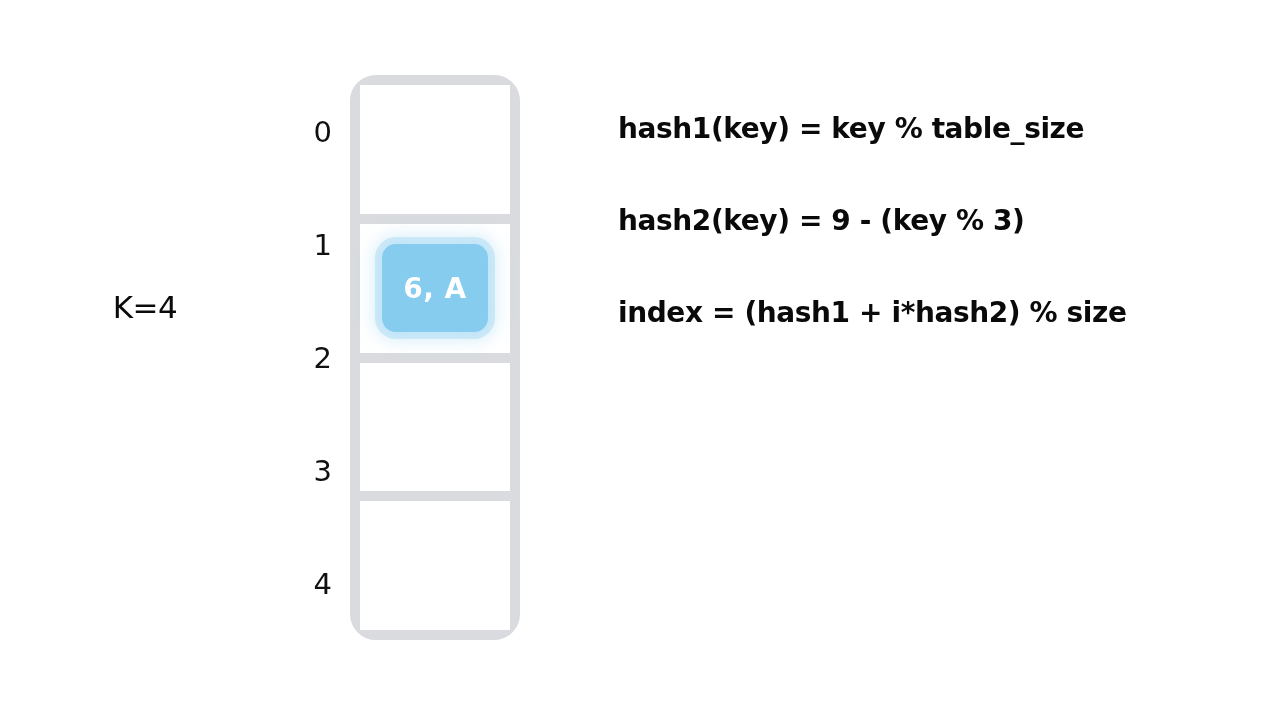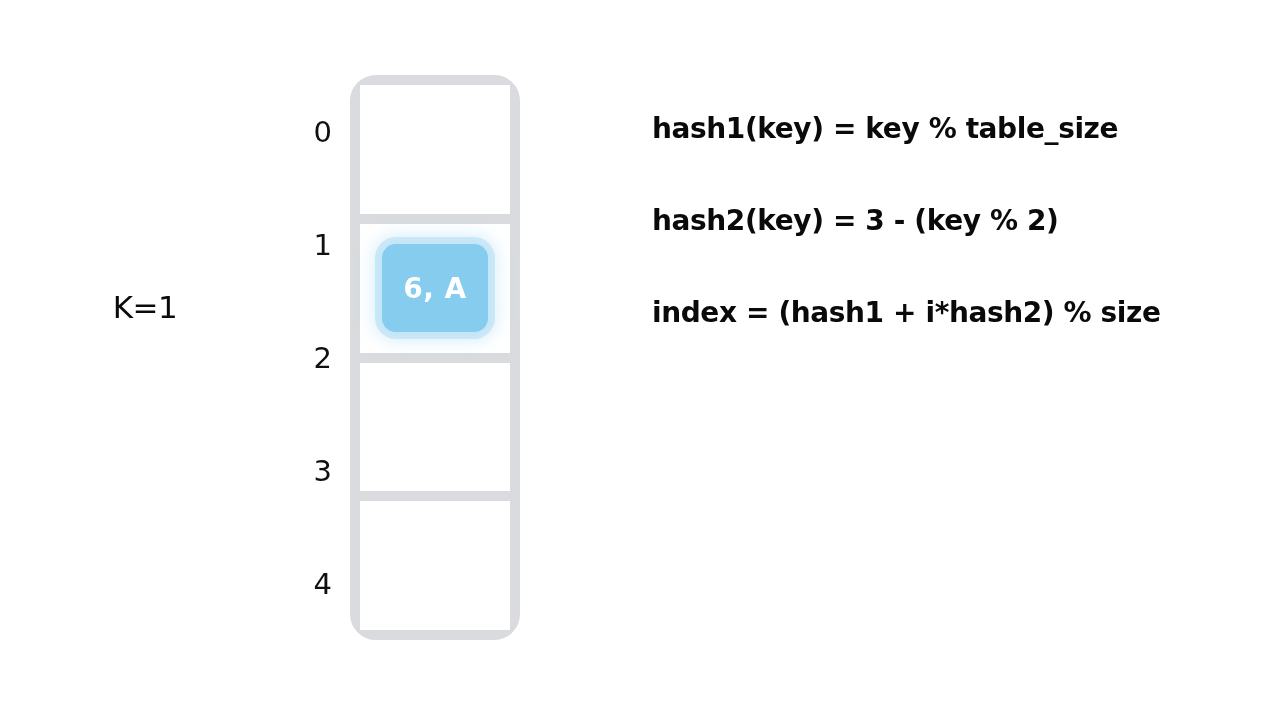--- a/index.html
+++ b/index.html
@@ -121,21 +121,21 @@
     pointer-events: none;
   }
   .slot-empty-filler {
     width: 0;
     height: 0;
   }
 
   
   .formula-panel {
     position: absolute;
-    left: 652px;
+    left: 618px;
     top: 112px;
     width: 600px;
   }
   .formula-line {
     font-family: "DejaVu Sans", sans-serif;
     font-size: 28px;
     font-weight: 700;
     color: #0a0a0a;
     letter-spacing: -0.4px;
     white-space: nowrap;
@@ -144,21 +144,21 @@
   .formula-line:last-child {
     margin-bottom: 0;
   }
 </style>
 </head>
 <body>
 
 <div class="stage">
 
   <div class="operand-panel">
-    <div class="operand-line">K=1</div>
+    <div class="operand-line">K=4</div>
   </div>
 
   <div class="index-gutter">
     <div class="index-label">0</div>
     <div class="index-label">1</div>
     <div class="index-label">2</div>
     <div class="index-label">3</div>
     <div class="index-label">4</div>
   </div>
 
@@ -180,17 +180,17 @@
 
 
     <div class="slot">
       <div class="slot-empty-filler"></div>
     </div>
 
   </div>
 
   <div class="formula-panel">
     <div class="formula-line">hash1(key) = key % table_size</div>
-    <div class="formula-line">hash2(key) = 3 - (key % 2)</div>
+    <div class="formula-line">hash2(key) = 9 - (key % 3)</div>
     <div class="formula-line">index = (hash1 + i*hash2) % size</div>
   </div>
 
 </div>
 
 </body></html>

